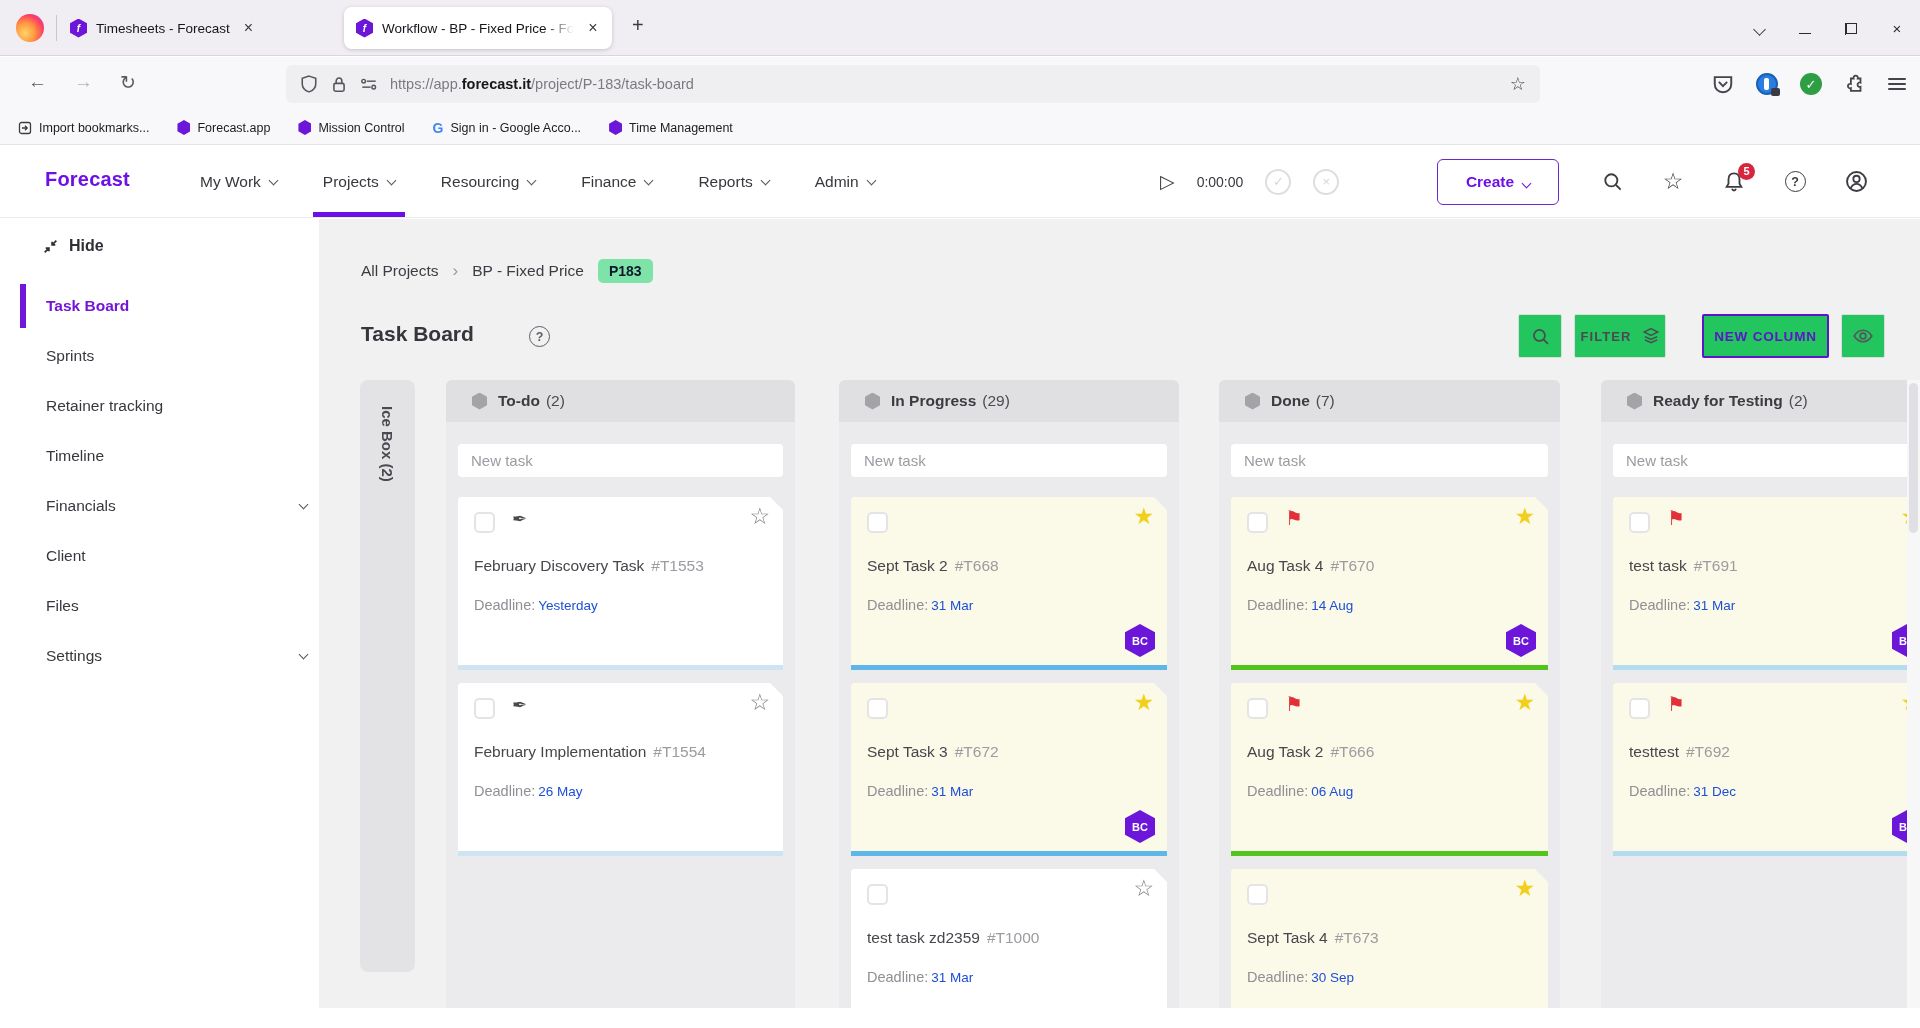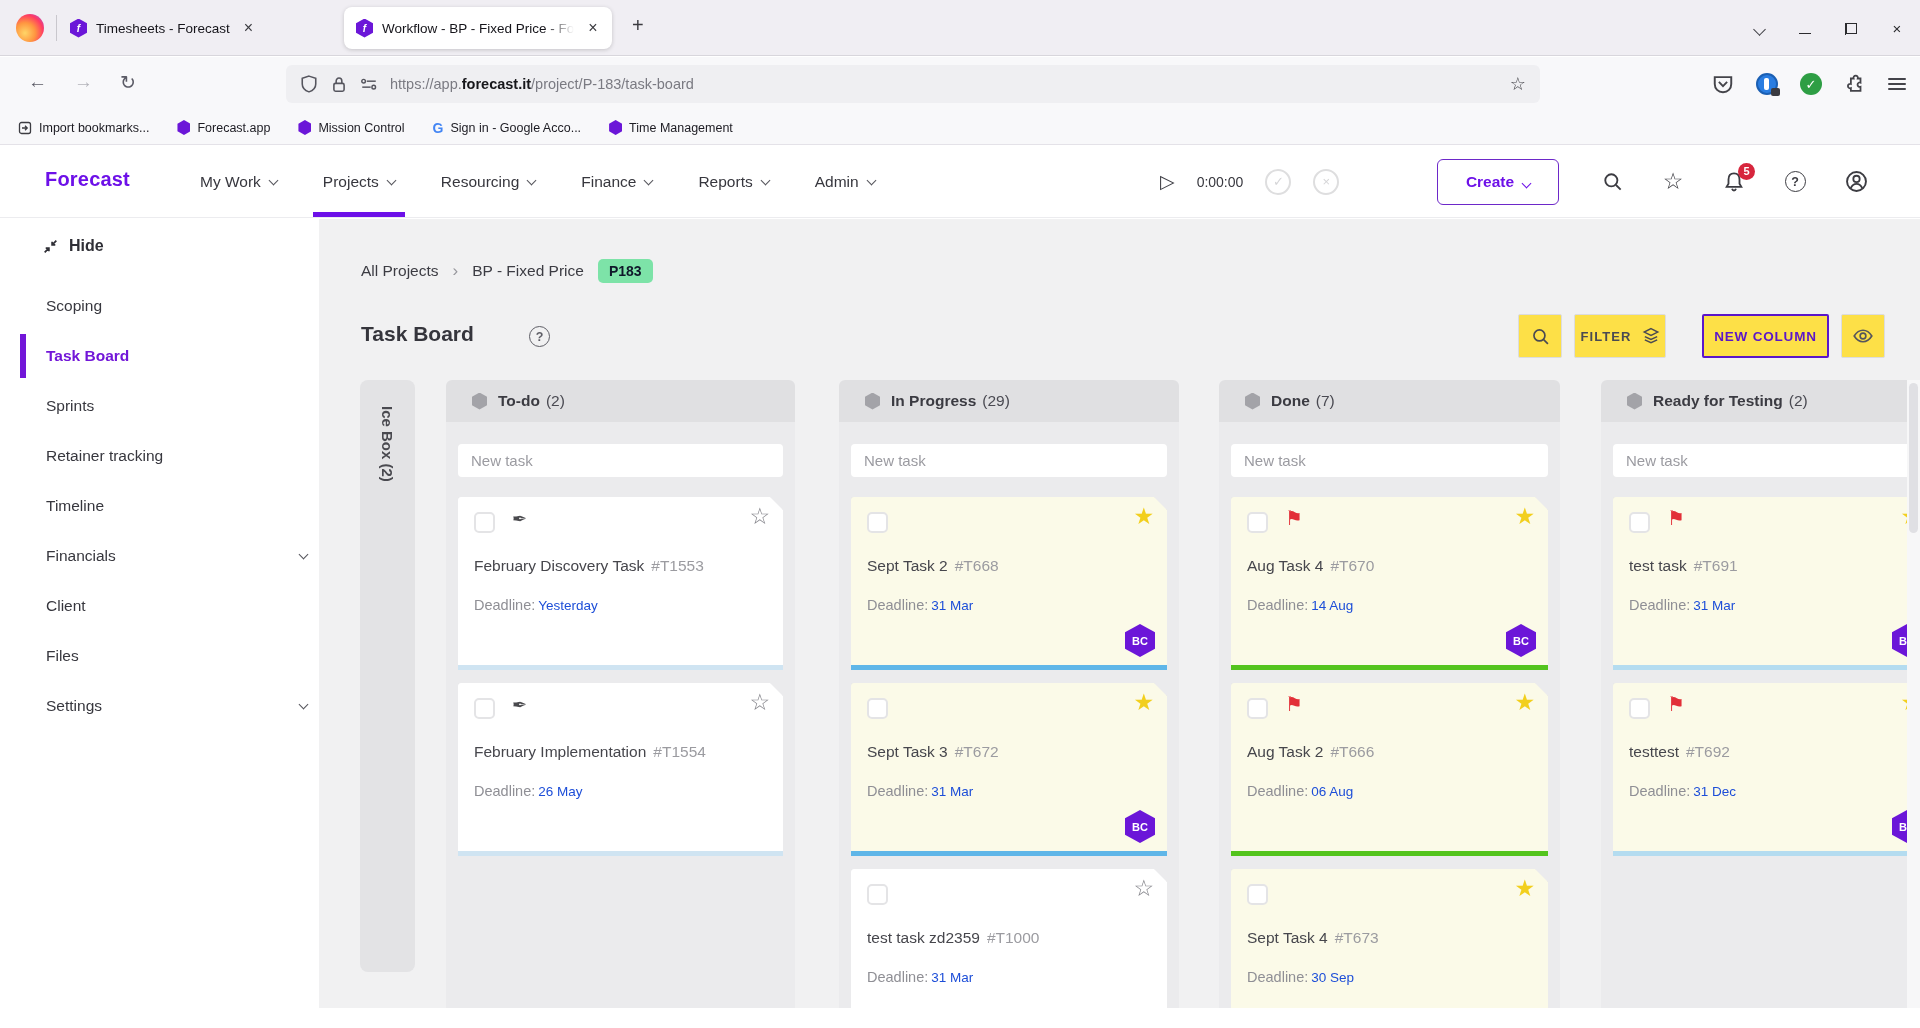--- a/index.html
+++ b/index.html
@@ -77,21 +77,21 @@
   .side-item.active::before { content:""; position:absolute; left:0; top:3px; bottom:3px; width:6px; background:#7216d8; }
   .side-item .chev { position:absolute; right:30px; }
 
   .main { position:absolute; left:319px; top:0; right:0; bottom:0; background:#f1f1f2; overflow:hidden; }
   .breadcrumb { position:absolute; left:42px; top:40px; display:flex; align-items:center; gap:14px; font-size:15.5px; color:#3c3c43; }
   .crumb-sep { color:#97979d; font-size:17px; }
   .pbadge { background:#7de3a8; color:#0f172a; font-weight:bold; font-size:14px; border-radius:5px; padding:4px 11px; }
   .titlerow { position:absolute; left:42px; top:95px; right:0; height:46px; }
   .page-title { position:absolute; left:0; top:8px; font-size:21px; font-weight:bold; color:#35353c; }
   .help-circle { position:absolute; left:168px; top:12px; width:21px; height:21px; border-radius:50%; border:1.6px solid #5e5e66; color:#5e5e66; font-size:12.5px; font-weight:bold; display:flex; align-items:center; justify-content:center; }
-  .tool-btn { position:absolute; top:0; height:44px; background:#fde047; border:1px solid #dcdcde; border-radius:2px; display:flex; align-items:center; justify-content:center; color:#4a4a52; }
+  .tool-btn { position:absolute; top:0; height:44px; background:#22c55e; border:1px solid #dcdcde; border-radius:2px; display:flex; align-items:center; justify-content:center; color:#4a4a52; }
   .tb-search { left:1157px; width:44px; }
   .tb-filter { left:1213px; width:92px; gap:10px; font-size:13px; font-weight:bold; letter-spacing:1.1px; }
   .tb-newcol { left:1341px; width:127px; border:2px solid #5b16c9; color:#5b16c9; font-size:13.5px; font-weight:bold; letter-spacing:0.8px; }
   .tb-eye { left:1480px; width:44px; }
 
   
   .icebox { position:absolute; left:41px; top:161px; width:55px; height:592px; background:#e3e3e5; border-radius:8px; }
   .icebox span { position:absolute; left:50%; top:26px; transform:translateX(-50%); writing-mode:vertical-rl; font-size:15px; font-weight:bold; color:#4a4a50; white-space:nowrap; }
   .col { position:absolute; top:161px; bottom:-6px; }
   .col-header { height:42px; background:#e0e0e2; border-radius:6px 6px 0 0; display:flex; align-items:center; padding-left:26px; gap:11px; }
@@ -292,23 +292,20 @@
   <div class="content">
 
     <div class="sidebar">
       <div class="hide-row">
         <svg width="17" height="17" viewBox="0 0 16 16">
             <path d="M13.5 2.5 L9.5 6.5 M9.5 3.5 V6.5 H12.5 M2.5 13.5 L6.5 9.5 M3.5 9.5 H6.5 V12.5" fill="none" stroke="#2f2f36" stroke-width="1.6"></path>
           </svg>
         <span>Hide</span>
       </div>
       <div class="side-list">
-        <div class="side-item">
-            <span>Scoping</span>
-          </div>
         <div class="side-item active">
             <span>Task Board</span>
           </div>
         <div class="side-item">
             <span>Sprints</span>
           </div>
         <div class="side-item">
             <span>Retainer tracking</span>
           </div>
         <div class="side-item">

